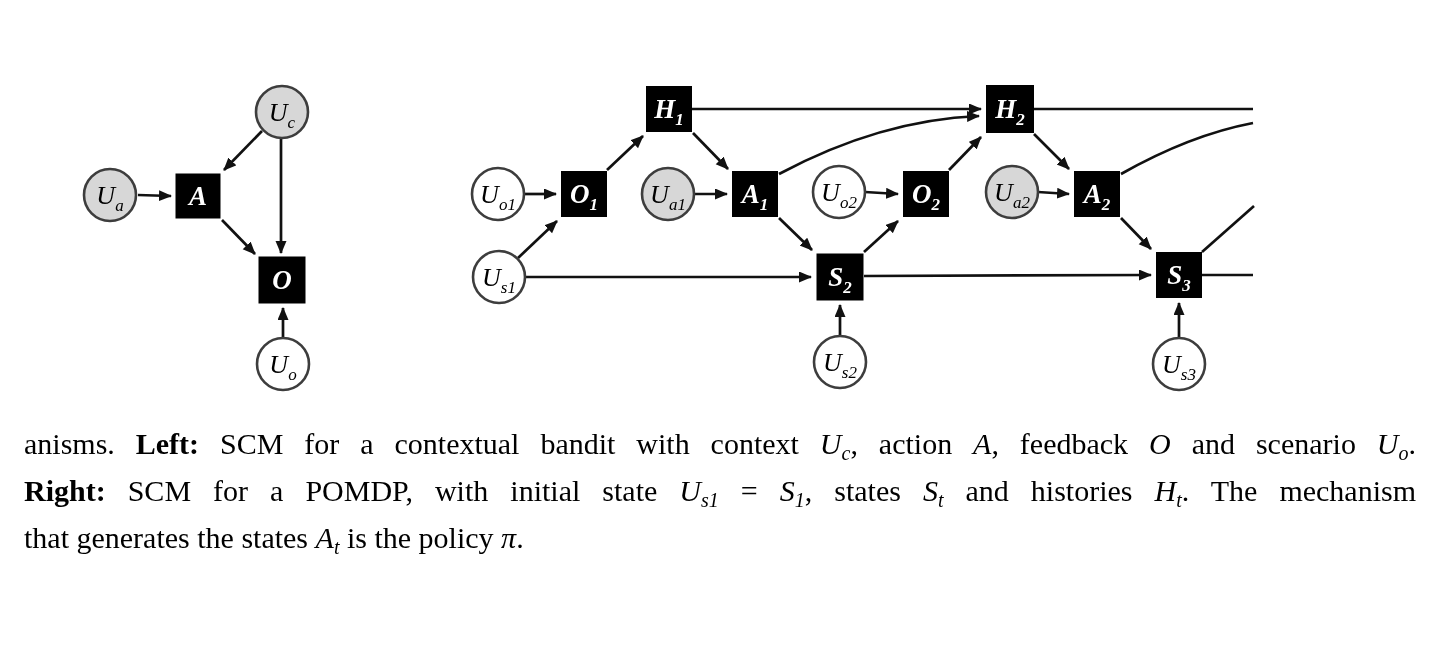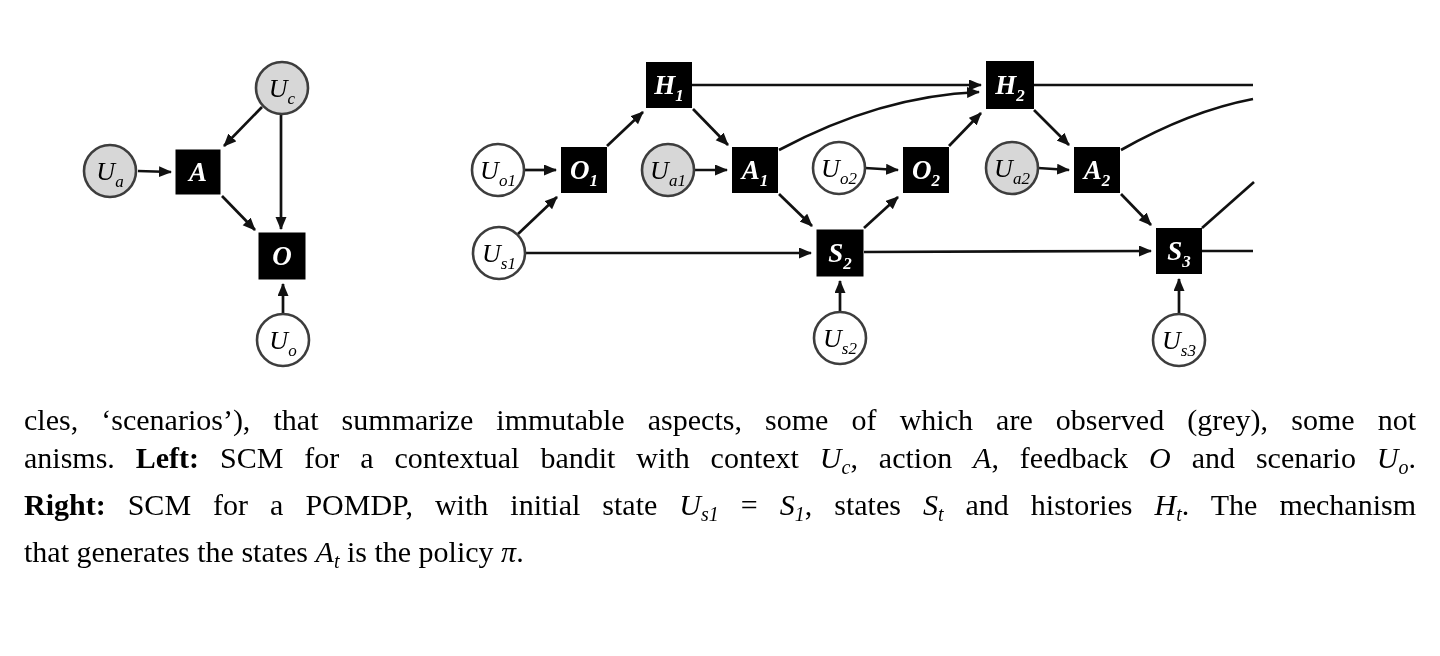--- a/index.html
+++ b/index.html
@@ -1,17 +1,17 @@
 <!DOCTYPE html>
 <html><head>
 <meta charset="utf-8">
 <style>
   html,body{margin:0;padding:0;background:#ffffff;}
   #canvas{position:relative;width:1440px;height:572px;background:#ffffff;overflow:hidden;
-          font-family:"Liberation Serif",serif;}
+          font-family:"Liberation Serif",serif;margin-top:24px;}
   
   #scm-svg{position:absolute;left:0;top:0;}
   .edge{stroke:#111;stroke-width:2.7;fill:none;}
   .square{fill:#000;}
   circle.node{stroke:#3d3d3d;stroke-width:2.6;}
   circle.node.grey{fill:#d7d7d7;}
   circle.node.white{fill:#ffffff;}
   .nlabel{font-family:"Liberation Serif",serif;}
   .nlabel.sq{fill:#ffffff;font-style:italic;font-weight:700;font-size:27px;}
   .nlabel.ci{fill:#000000;font-style:italic;font-size:26px;}
@@ -142,19 +142,18 @@
       <g>
         <circle cx="840" cy="338" r="26" class="node white"></circle>
         <text x="840" y="347" text-anchor="middle" class="nlabel ci"><tspan>U</tspan><tspan class="sub" dy="7">s2</tspan></text>
       </g>
       <g>
         <circle cx="1179" cy="340" r="26" class="node white"></circle>
         <text x="1179" y="349" text-anchor="middle" class="nlabel ci"><tspan>U</tspan><tspan class="sub" dy="7">s3</tspan></text>
       </g>
     </svg>
   <div id="caption">
-      <div class="cap-line"><span class="seg-n">cles, ‘scenarios’), that summarize immutable aspects, some of which are observed (grey), some not</span></div>
       <div class="cap-line"><span class="seg-n">anisms. </span><span class="seg-b">Left:</span><span class="seg-n"> SCM for a contextual bandit with context </span><span class="seg-i">U</span><span class="seg-s">c</span><span class="seg-n">, action </span><span class="seg-i">A</span><span class="seg-n">, feedback </span><span class="seg-i">O</span><span class="seg-n"> and scenario </span><span class="seg-i">U</span><span class="seg-s">o</span><span class="seg-n">.</span></div>
       <div class="cap-line"><span class="seg-b">Right:</span><span class="seg-n"> SCM for a POMDP, with initial state </span><span class="seg-i">U</span><span class="seg-s">s1</span><span class="seg-n"> = </span><span class="seg-i">S</span><span class="seg-s">1</span><span class="seg-n">, states </span><span class="seg-i">S</span><span class="seg-s">t</span><span class="seg-n"> and histories </span><span class="seg-i">H</span><span class="seg-s">t</span><span class="seg-n">. The mechanism</span></div>
       <div class="cap-line last"><span class="seg-n">that generates the states </span><span class="seg-i">A</span><span class="seg-s">t</span><span class="seg-n"> is the policy </span><span class="seg-i">π</span><span class="seg-n">.</span></div>
     </div>
   <div id="watermark" style="color: rgb(198, 198, 198);">知乎 @爱笑的Groza</div>
 </div>
 
 </body></html>

